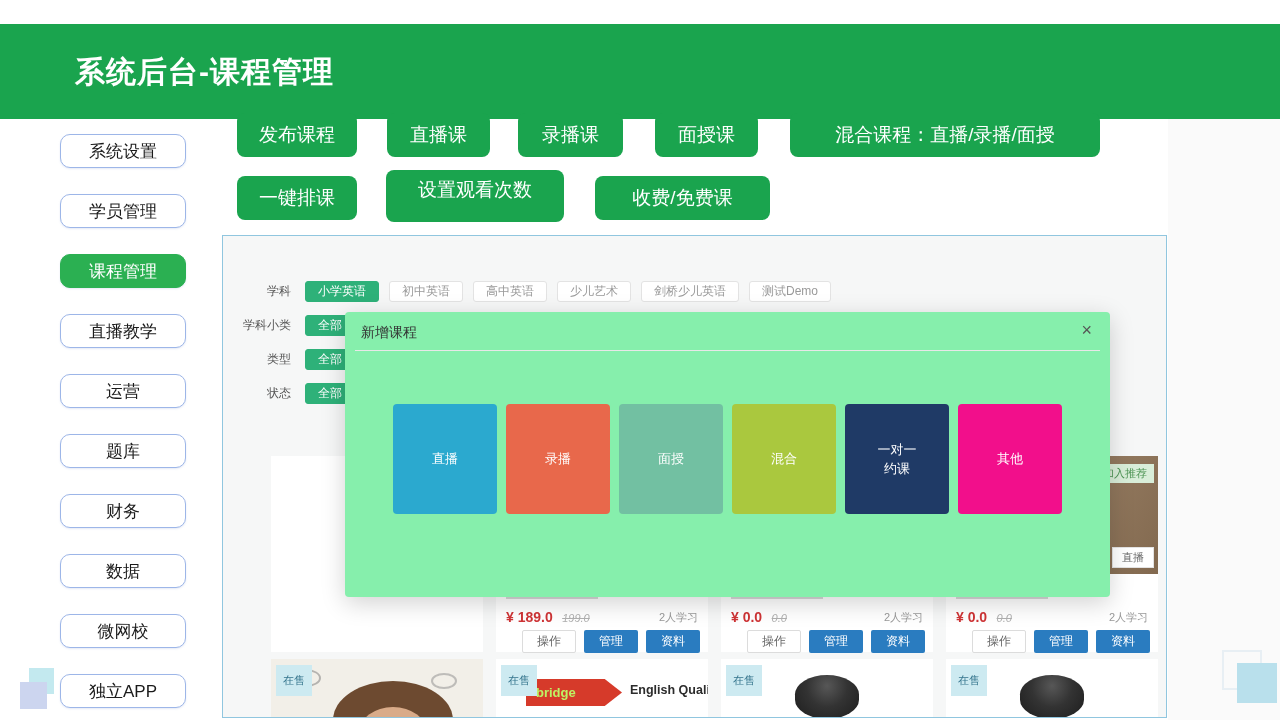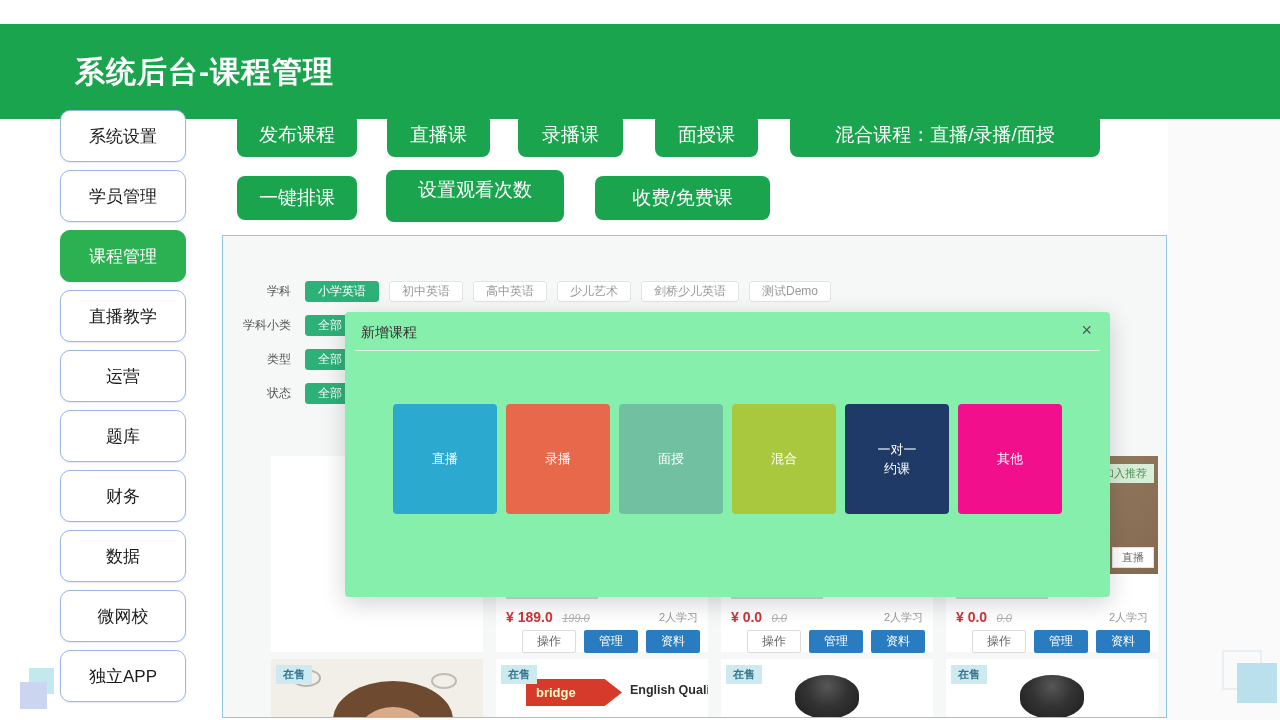--- a/index.html
+++ b/index.html
@@ -14,21 +14,21 @@
   html,body{width:1280px;height:720px;overflow:hidden;}
   body{font-family:"Liberation Sans",sans-serif;background:#ffffff;position:relative;}
 
   .right-bg{position:absolute;left:1168px;top:95px;width:112px;height:625px;background:#fafafa;}
 
   
   .app-header{position:absolute;left:0;top:0;width:1280px;height:95px;background:var(--green);margin-top:24px;}
   .app-header .title{position:absolute;left:75px;top:0;height:95px;line-height:95px;color:#fff;font-size:30px;font-weight:bold;letter-spacing:1px;}
 
   
-  .side-btn{position:absolute;left:60px;width:126px;height:52px;background:#fff;border:1px solid #9db6e8;border-radius:10px;display:flex;align-items:center;justify-content:center;font-size:17px;color:#1a1a1a;box-shadow:0 1px 2px rgba(150,170,220,.25);cursor:pointer;}
+  .side-btn{position:absolute;left:60px;width:126px;height:34px;background:#fff;border:1px solid #9db6e8;border-radius:10px;display:flex;align-items:center;justify-content:center;font-size:17px;color:#1a1a1a;box-shadow:0 1px 2px rgba(150,170,220,.25);cursor:pointer;margin-top:24px;}
   .side-btn.active{background:#2bb052;border-color:#2bb052;color:#fff;}
 
   
   .pill{position:absolute;height:44px;background:var(--green);border-radius:8px;color:#fff;font-size:19px;display:flex;align-items:center;justify-content:center;cursor:pointer;}
   .pill.tall{height:52px;align-items:flex-start;padding-top:7px;}
 
   
   .panel{position:absolute;left:222px;top:235px;width:945px;height:483px;background:#f6f7f7;border:1px solid var(--panel-border);overflow:hidden;}
   .panel-head{position:absolute;left:0;top:0;width:100%;height:33px;background:#fff;border-bottom:1px solid #e7e7e7;}
   .panel-accent{position:absolute;left:8px;top:8px;width:3px;height:17px;background:var(--orange);}
@@ -56,26 +56,26 @@
   .c-btn.blue{background:var(--blue-btn);color:#fff;}
 
   .photo-desk{width:100%;height:100%;background:linear-gradient(120deg,#ab9176,#82694f);position:relative;}
   .notebook{position:absolute;left:38px;top:18px;width:74px;height:92px;background:#f4f2ee;transform:rotate(32deg);box-shadow:0 2px 4px rgba(0,0,0,.3);}
   .pen{position:absolute;left:86px;top:28px;width:5px;height:74px;background:#1e1e1e;transform:rotate(55deg);}
   .badge-rec{position:absolute;right:4px;top:8px;background:#d9eed9;color:#4b9352;font-size:11px;padding:2px 7px;}
   .badge-live{position:absolute;right:4px;bottom:6px;background:#fff;border:1px solid #e3e3e3;color:#666;font-size:11px;padding:2px 9px;}
 
   
   .bthumb{position:absolute;top:423px;width:212px;height:70px;background:#fff;overflow:hidden;}
-  .badge-sale{position:absolute;left:5px;top:6px;background:#cdeaf1;color:#36768e;font-size:11px;padding:2px 7px;z-index:3;font-weight:bold;}
+  .badge-sale{position:absolute;left:5px;top:6px;background:#cdeaf1;color:#36768e;font-size:11px;padding:8px 7px;z-index:3;}
   .photo-woman{width:100%;height:100%;background:#f2efe8;position:relative;}
   .doodle{position:absolute;border:2px solid #8a8a8a;border-radius:50%;opacity:.5;}
   .hair{position:absolute;left:62px;bottom:-30px;width:120px;height:78px;background:#6d4a30;border-radius:55% 55% 0 0;}
   .face{position:absolute;left:88px;bottom:-30px;width:68px;height:52px;background:#d9ab89;border-radius:50% 50% 40% 40%;}
-  .cam-banner{position:absolute;left:30px;top:20px;width:96px;height:27px;background:#d63a2a;color:#fef9c3;font-size:13px;font-weight:bold;display:flex;align-items:center;padding-left:10px;clip-path:polygon(0 0,82% 0,100% 50%,82% 100%,0 100%);}
+  .cam-banner{position:absolute;left:30px;top:20px;width:96px;height:27px;background:#d63a2a;color:#bef264;font-size:13px;font-weight:bold;display:flex;align-items:center;padding-left:10px;clip-path:polygon(0 0,82% 0,100% 50%,82% 100%,0 100%);}
   .cam-title{position:absolute;left:134px;top:24px;font-size:12.5px;font-weight:bold;color:#2c2c2c;white-space:nowrap;}
   .puck{position:absolute;left:74px;top:16px;width:64px;height:44px;background:radial-gradient(ellipse at 50% 25%,#575757 0%,#333 45%,#1d1d1d 100%);border-radius:50%/44%;}
 
   
   .modal{position:absolute;left:345px;top:312px;width:765px;height:285px;background:#86efac;border-radius:4px;box-shadow:0 6px 24px rgba(0,0,0,.18);z-index:10;}
   .modal-title{position:absolute;left:16px;top:12px;font-size:14px;color:#333;}
   .modal-close{position:absolute;right:18px;top:9px;font-size:18px;color:#555;cursor:pointer;line-height:1;}
   .modal-divider{position:absolute;left:10px;right:10px;top:38px;height:1px;background:#e8e8e8;}
   .tiles{position:absolute;left:48px;top:92px;display:flex;gap:9px;}
   .tile{width:104px;height:110px;border-radius:4px;display:flex;flex-direction:column;align-items:center;justify-content:center;color:#fff;font-size:13px;cursor:pointer;line-height:1.5;}

